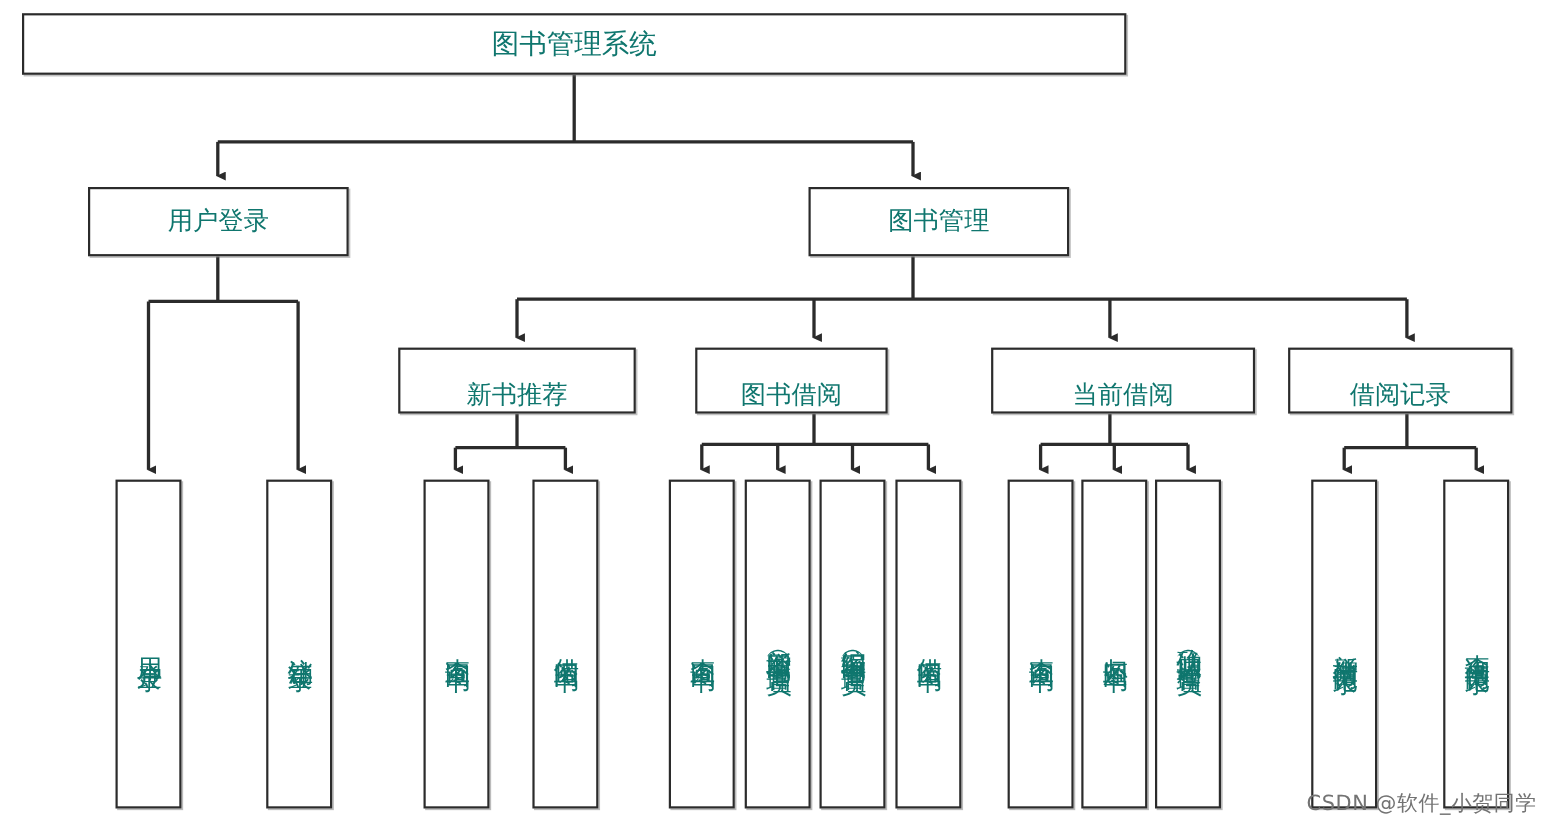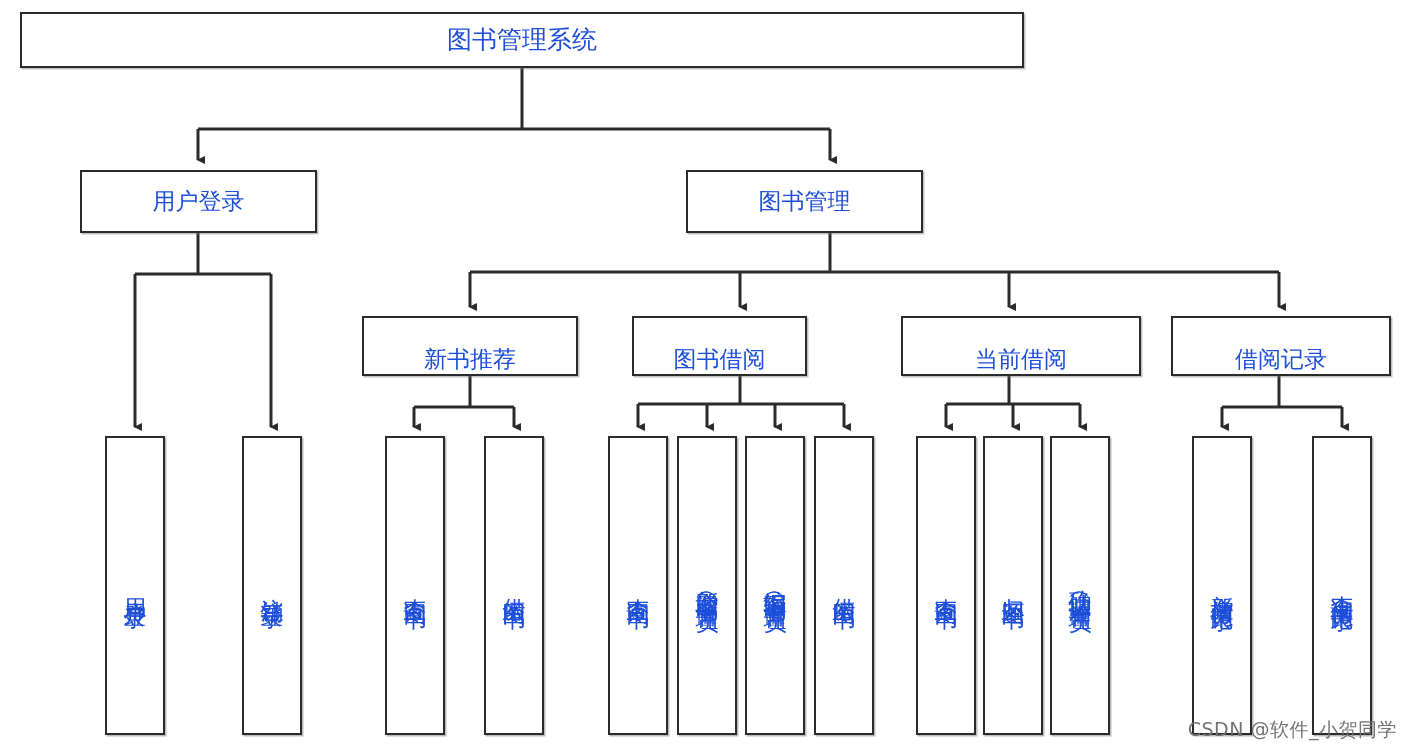--- a/index.html
+++ b/index.html
@@ -28,21 +28,21 @@
     position: absolute;
     box-sizing: border-box;
     border: 2.5px solid #2b2b2b;
     background: #ffffff;
     display: flex;
     align-items: center;
     justify-content: center;
     box-shadow: 1.5px 1.5px 0 rgba(120,120,120,0.45);
   }
   .node-label {
-    color: #1d4ed8;
+    color: #0f766e;
     text-align: center;
     line-height: 1.12;
     white-space: pre-line;
   }
   .lvl1 .node-label { font-size: 25px; }
   .lvl2 .node-label { font-size: 23px; }
   .lvl3 .node-label { font-size: 23px; margin-top: 28px; }
   .leaf .node-label {
     font-size: 23px;
     writing-mode: vertical-rl;
@@ -120,34 +120,34 @@
     </g>
   </svg>
 
   <div class="node-box lvl1" style="left:20px; top:12px; width:1004px; height:56px;">
     <span class="node-label">图书管理系统</span>
   </div>
 
   <div class="node-box lvl2" style="left:80px; top:170px; width:237px; height:63px;">
     <span class="node-label">用户登录</span>
   </div>
-  <div class="node-box lvl2" style="left:686px; top:170px; width:237px; height:63px;">
+  <div class="node-box lvl2" style="left:735px; top:170px; width:237px; height:63px;">
     <span class="node-label">图书管理</span>
   </div>
 
   <div class="node-box lvl3" style="left:362px; top:316px; width:216px; height:60px;">
     <span class="node-label">新书推荐</span>
   </div>
   <div class="node-box lvl3" style="left:632px; top:316px; width:175px; height:60px;">
     <span class="node-label">图书借阅</span>
   </div>
   <div class="node-box lvl3" style="left:901px; top:316px; width:240px; height:60px;">
     <span class="node-label">当前借阅</span>
   </div>
-  <div class="node-box lvl3" style="left:1171px; top:316px; width:220px; height:60px;">
+  <div class="node-box lvl3" style="left:1171px; top:316px; width:204px; height:60px;">
     <span class="node-label">借阅记录</span>
   </div>
 
   <div class="node-box leaf" style="left:105px; top:436px; width:60px; height:299px;">
     <span class="node-label">用户登录</span>
   </div>
   <div class="node-box leaf" style="left:242px; top:436px; width:60px; height:299px;">
     <span class="node-label">注销登录</span>
   </div>
 

